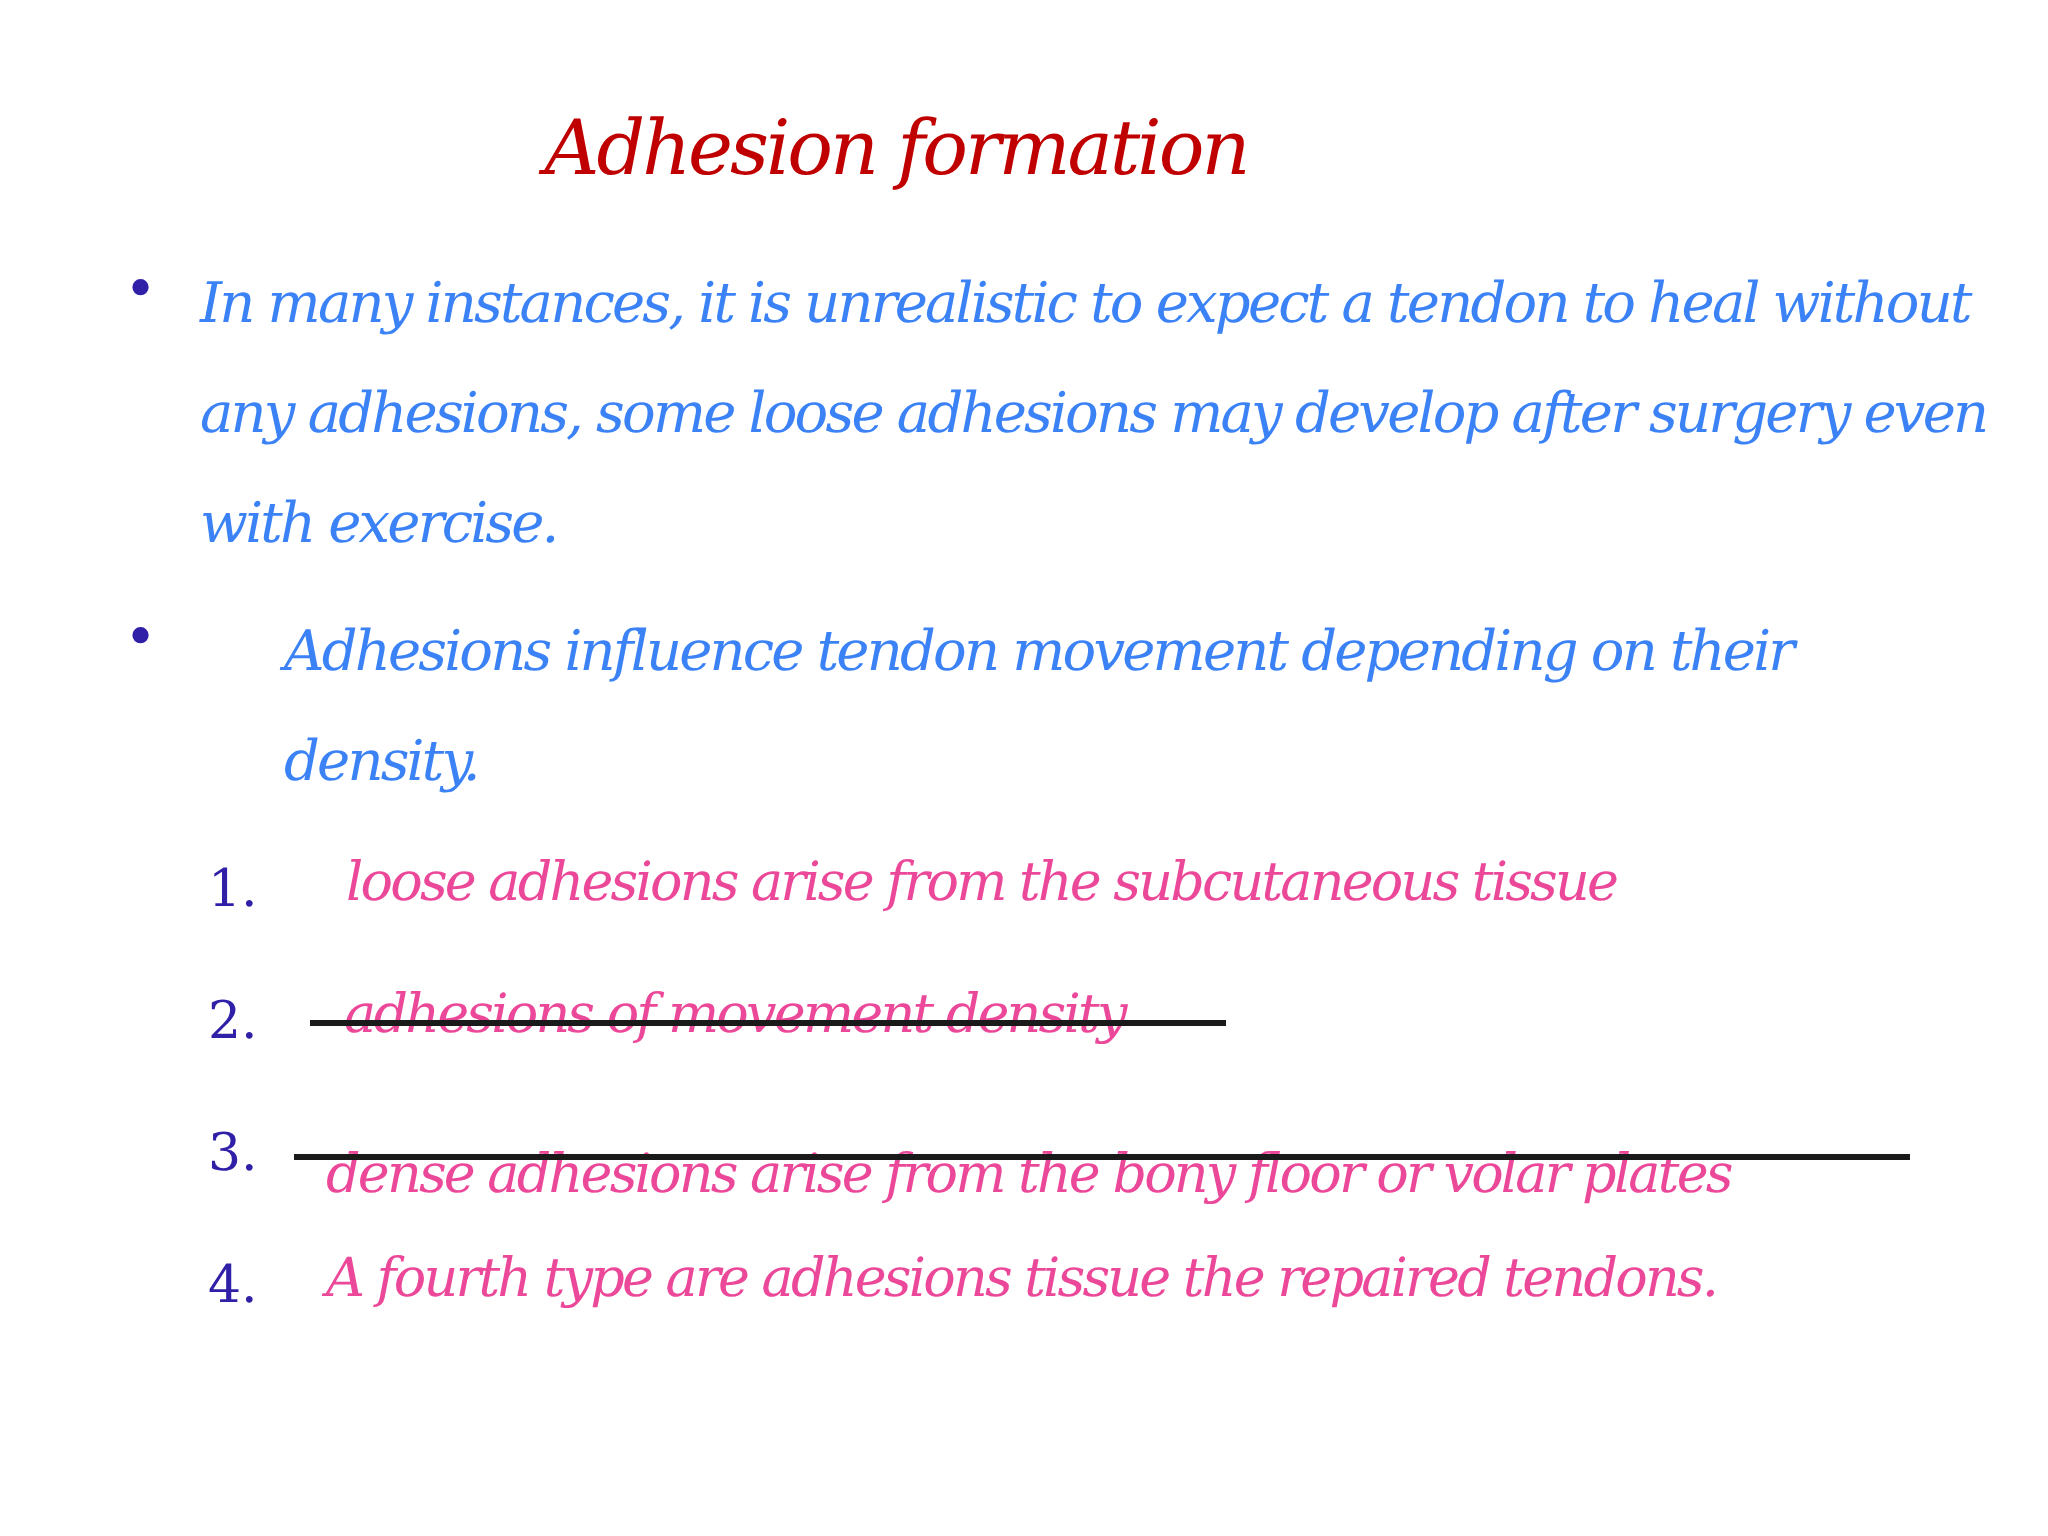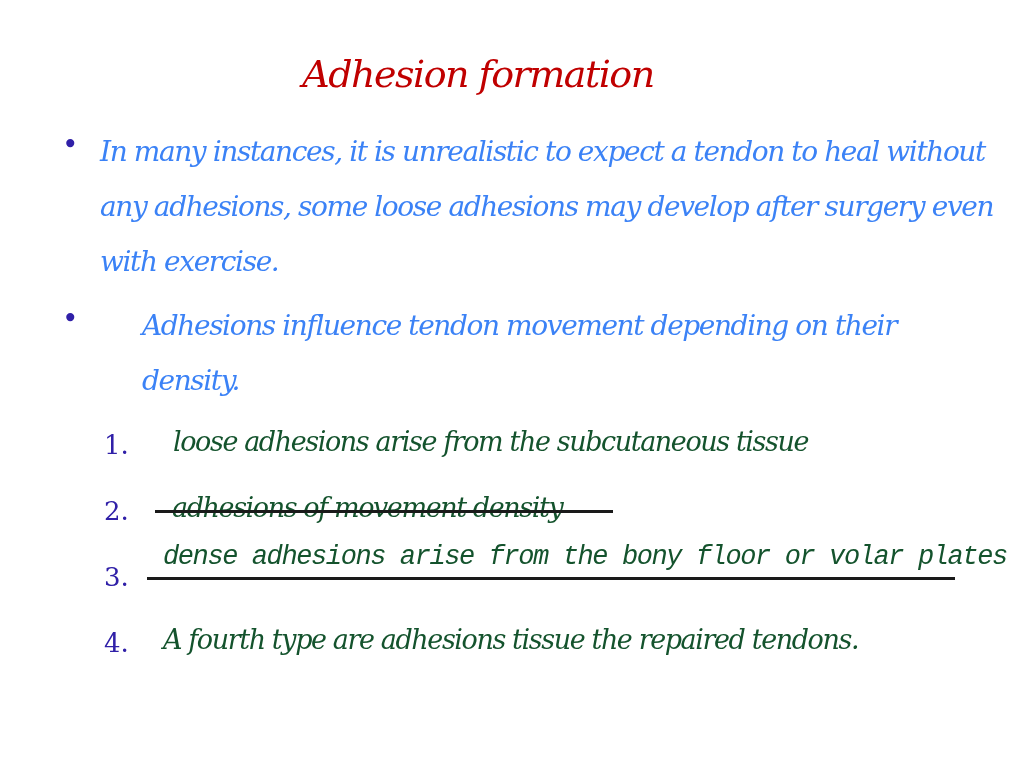--- a/index.html
+++ b/index.html
@@ -1,24 +1,24 @@
 <!DOCTYPE html>
 <html><head>
   <meta charset="utf-8">
   <style>
     html, body { margin:0; padding:0; }
     body { width:1024px; height:768px; background:#ffffff; position:relative; overflow:hidden;
       font-family: "DejaVu Serif", "Liberation Serif", serif; }
     .title { position:absolute; top:52px; left:0; width:896px; text-align:center;
-      color:#c00000; font-size:38px; font-style:italic; letter-spacing:-1.5px;padding-left:30px; }
+      color:#c00000; font-size:38px; font-style:italic; letter-spacing:-1.5px; }
     .bullet { position:absolute; left:62px; color:#3020a8; font-size:28px; }
     .btext { position:absolute; left:100px; width:900px; color:#3b82f6; font-size:28px; font-style:italic;
       letter-spacing:-1.4px; line-height:55px; }
     .num { position:absolute; left:104px; color:#3020a8; font-size:26px; }
-    .item { position:absolute; color:#14532d; font-size:27px; font-style:italic; letter-spacing:-1.4px; white-space:nowrap; }
+    .item { position:absolute; color:#ec4899; font-size:27px; font-style:italic; letter-spacing:-1.4px; white-space:nowrap; }
     .strike { position:absolute; height:3px; background:#1a1a1a; }
   </style>
 </head>
 <body>
 
 <div class="title">Adhesion formation</div>
 
 <div class="bullet" style="top:128px;">•</div>
 <div class="btext" style="top:124px;">In many instances, it is unrealistic to expect a tendon to heal without any adhesions,  some loose adhesions may develop after surgery even with exercise.</div>
 
@@ -26,17 +26,17 @@
 <div class="btext" style="top:298px; width:820px;margin-left:42px;">Adhesions influence tendon movement depending on their density.</div>
 
 <div class="num" style="top:430px;">1.</div>
 <div class="item" style="top:426px; left:173px;">loose adhesions arise from the subcutaneous tissue</div>
 
 <div class="num" style="top:496px;">2.</div>
 <div class="item" style="top:492px; left:172px;">adhesions of movement density</div>
 <div class="strike" style="top:510px; left:155px; width:458px;"></div>
 
 <div class="num" style="top:562px;">3.</div>
-<div class="item" style="top:542px; left:163px;font-family:Liberation Mono, monospace;">dense adhesions arise from the bony floor or volar plates</div>
+<div class="item" style="top:572px; left:163px;">dense adhesions arise from the bony floor or volar plates</div>
 <div class="strike" style="top:577px; left:147px; width:808px;"></div>
 
 <div class="num" style="top:628px;">4.</div>
 <div class="item" style="top:624px; left:163px;">A fourth type are adhesions tissue the repaired tendons.</div>
 
 </body></html>

